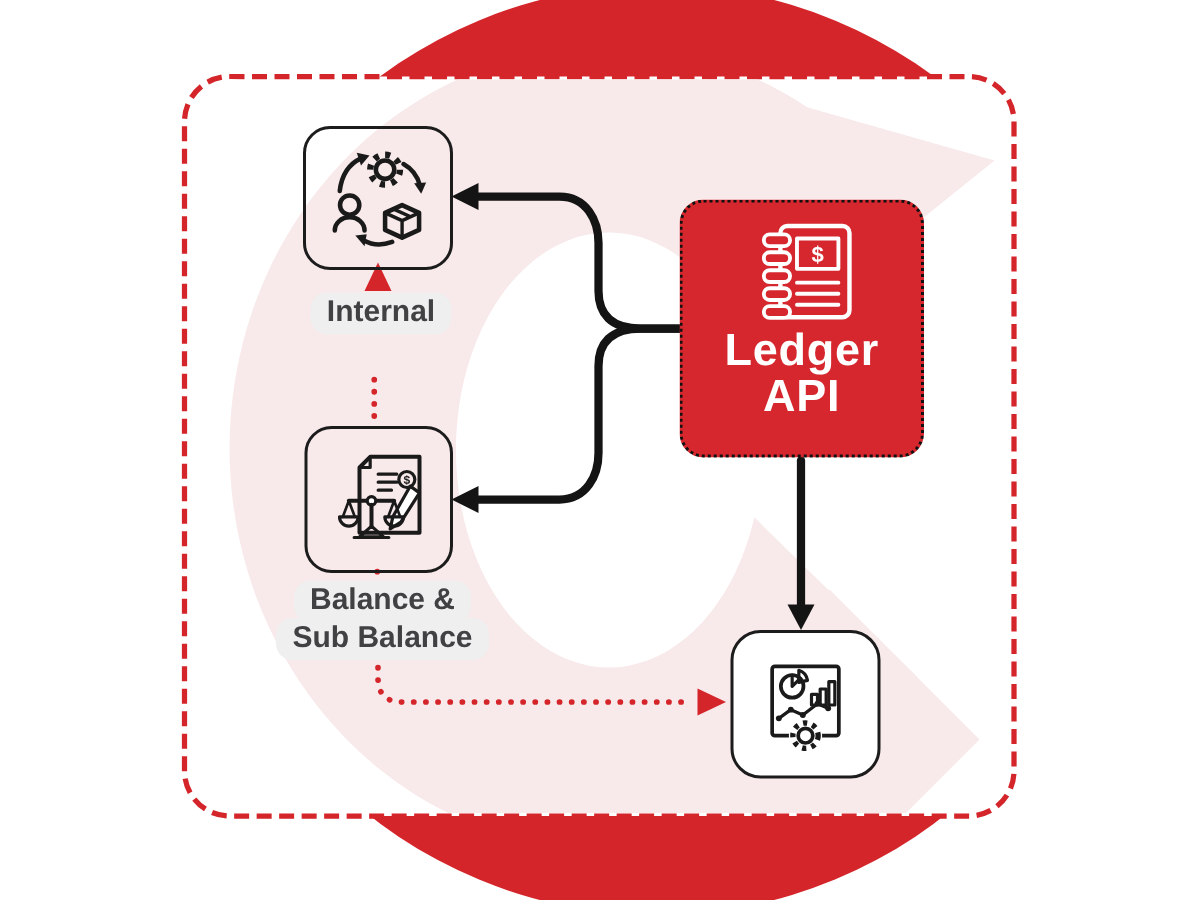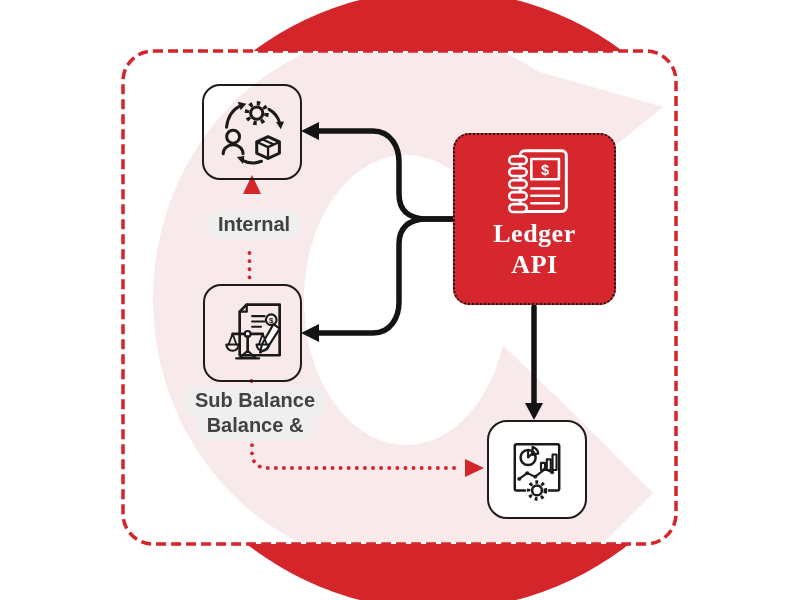--- a/index.html
+++ b/index.html
@@ -15,27 +15,27 @@
   #box-internal{left:202px;top:84px;width:96px;height:92px;}
   #box-balance{left:203px;top:284px;width:95px;height:94px;}
   #box-reporting{left:487px;top:420px;width:96px;height:95px;border-radius:20px;}
   #ledger-box{
     position:absolute;left:453px;top:133px;width:163px;height:172px;
     background:#d5272d;border:2.5px dotted #111111;border-radius:16px;
     display:flex;flex-direction:column;align-items:center;box-sizing:border-box;
     padding-top:12px;
   }
   .ledger-title{
-    color:#ffffff;font-size:26px;font-weight:800;line-height:29px;text-align:right;
-    letter-spacing:0.5px;margin-top:2px;font-family:Liberation Serif, serif;
+    color:#ffffff;font-size:30px;font-weight:800;line-height:29px;text-align:right;
+    letter-spacing:0.5px;margin-top:2px;
   }
   .label-stack{
     position:absolute;display:flex;flex-direction:column;align-items:center;width:260px;
   }
-  #label-internal{left:124px;top:211px;}
+  #label-internal{left:124px;top:195px;}
   #label-balance{left:125px;top:387px;}
   #label-reporting{left:290px;top:485px;}
   .pill{
     background:#efeff0;border-radius:11px;padding:2px 11px 3px 11px;
     color:#414144;font-size:20px;font-weight:700;line-height:23px;white-space:nowrap;
     text-align:center;
   }
   .pill + .pill{margin-top:-3px;}
 </style>
 </head>
@@ -121,22 +121,22 @@
       <path d="M13,37 H47"></path>
       <circle cx="30" cy="37" r="3.2" fill="#ffffff" stroke-width="2.4"></circle>
       <path d="M13,37 L8.5,49 M13,37 L17.5,49 M47,37 L42.5,49 M47,37 L51.5,49" stroke-width="2"></path>
       <path d="M6,49 H20 M6,49 a7,7 0 0 0 14,0 M40,49 H54 M40,49 a7,7 0 0 0 14,0" stroke-width="2.4"></path>
       <path d="M30,40 V56"></path>
       <path d="M30,56 L39,64 H21 Z M17,64.5 H43" stroke-width="2.4"></path>
     </svg>
   </div>
 
   <div class="label-stack" id="label-balance">
+    <span class="pill">Balance &amp;</span>
     <span class="pill">Sub Balance</span>
-    <span class="pill">Balance &amp;</span>
   </div>
 
   <div id="ledger-box">
     <svg width="74" height="70" viewBox="0 0 80 76" fill="none" stroke="#ffffff" stroke-width="3" stroke-linecap="round" stroke-linejoin="round">
       <rect x="24" y="4" width="50" height="66" rx="5" stroke-width="3.2"></rect>
       <rect x="12" y="10" width="19" height="8.5" rx="4.25" fill="#d5272d" stroke-width="2.8"></rect>
       <rect x="12" y="23" width="19" height="8.5" rx="4.25" fill="#d5272d" stroke-width="2.8"></rect>
       <rect x="12" y="36" width="19" height="8.5" rx="4.25" fill="#d5272d" stroke-width="2.8"></rect>
       <rect x="12" y="49" width="19" height="8.5" rx="4.25" fill="#d5272d" stroke-width="2.8"></rect>
       <rect x="12" y="62" width="19" height="8.5" rx="4.25" fill="#d5272d" stroke-width="2.8"></rect>

